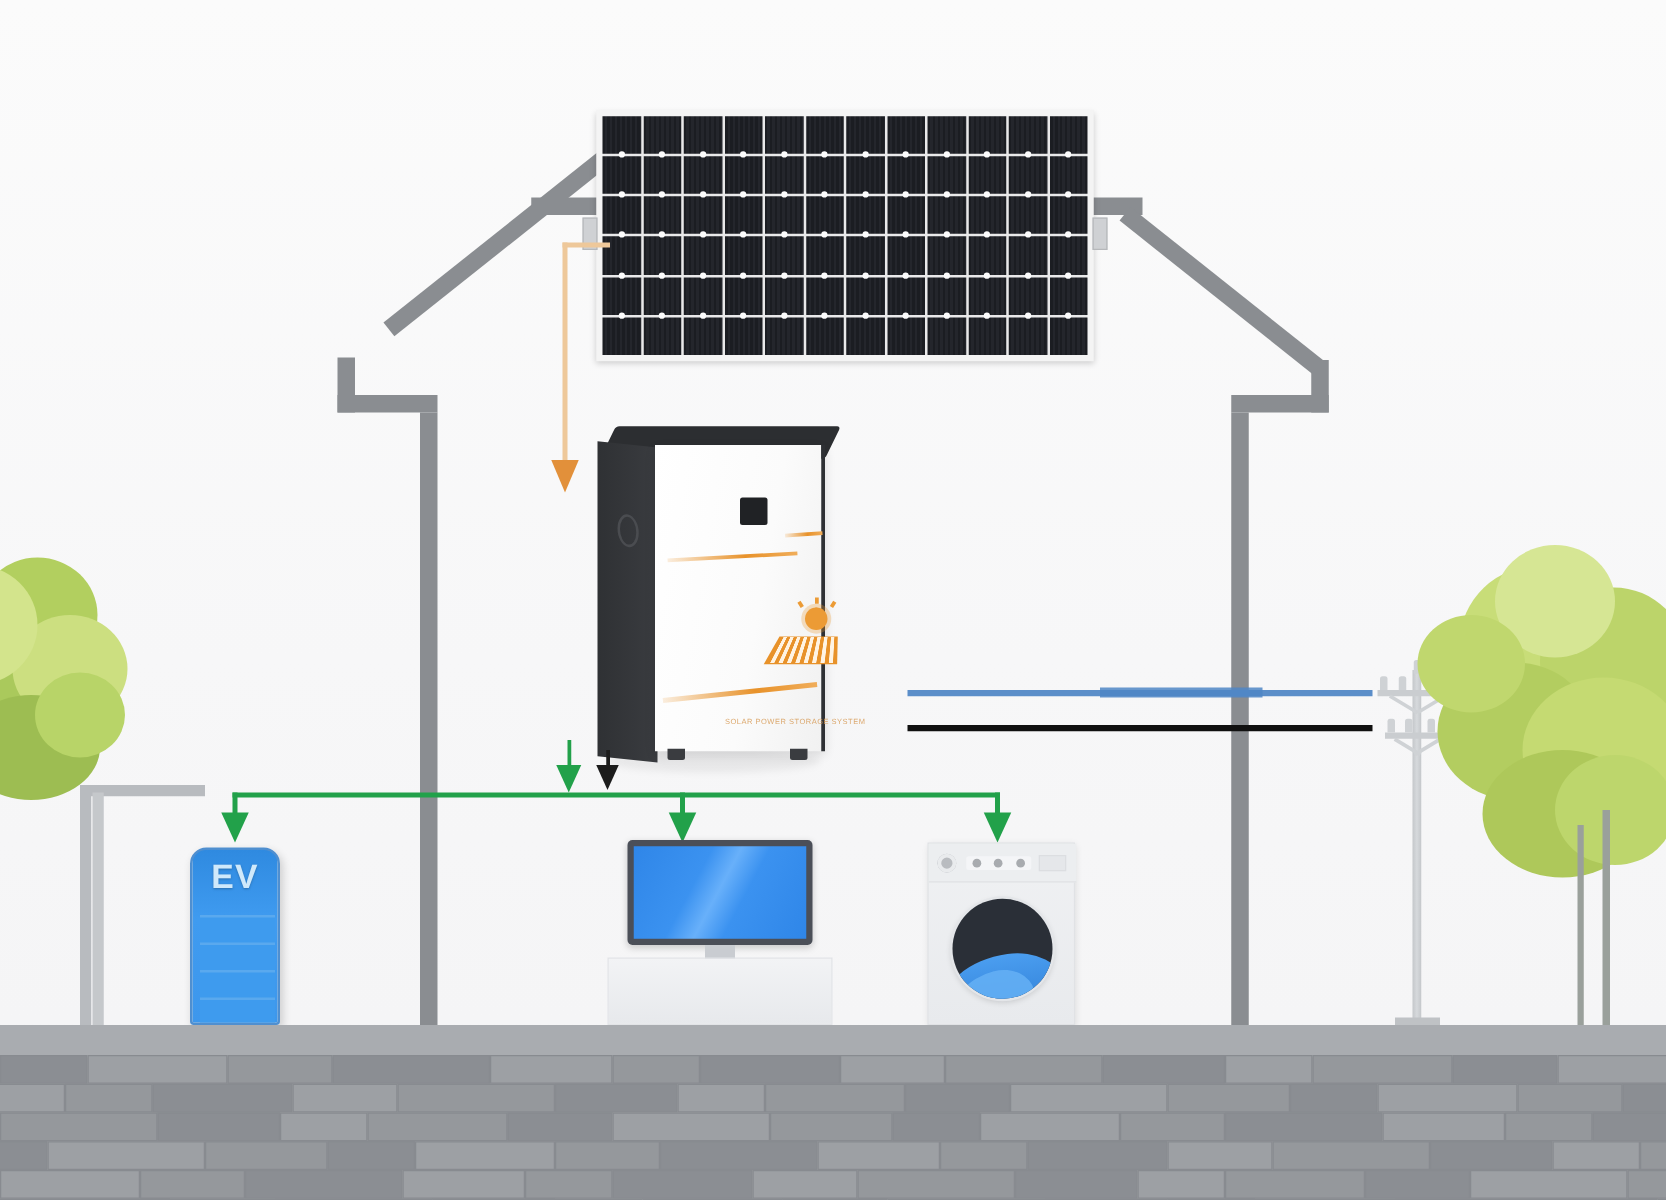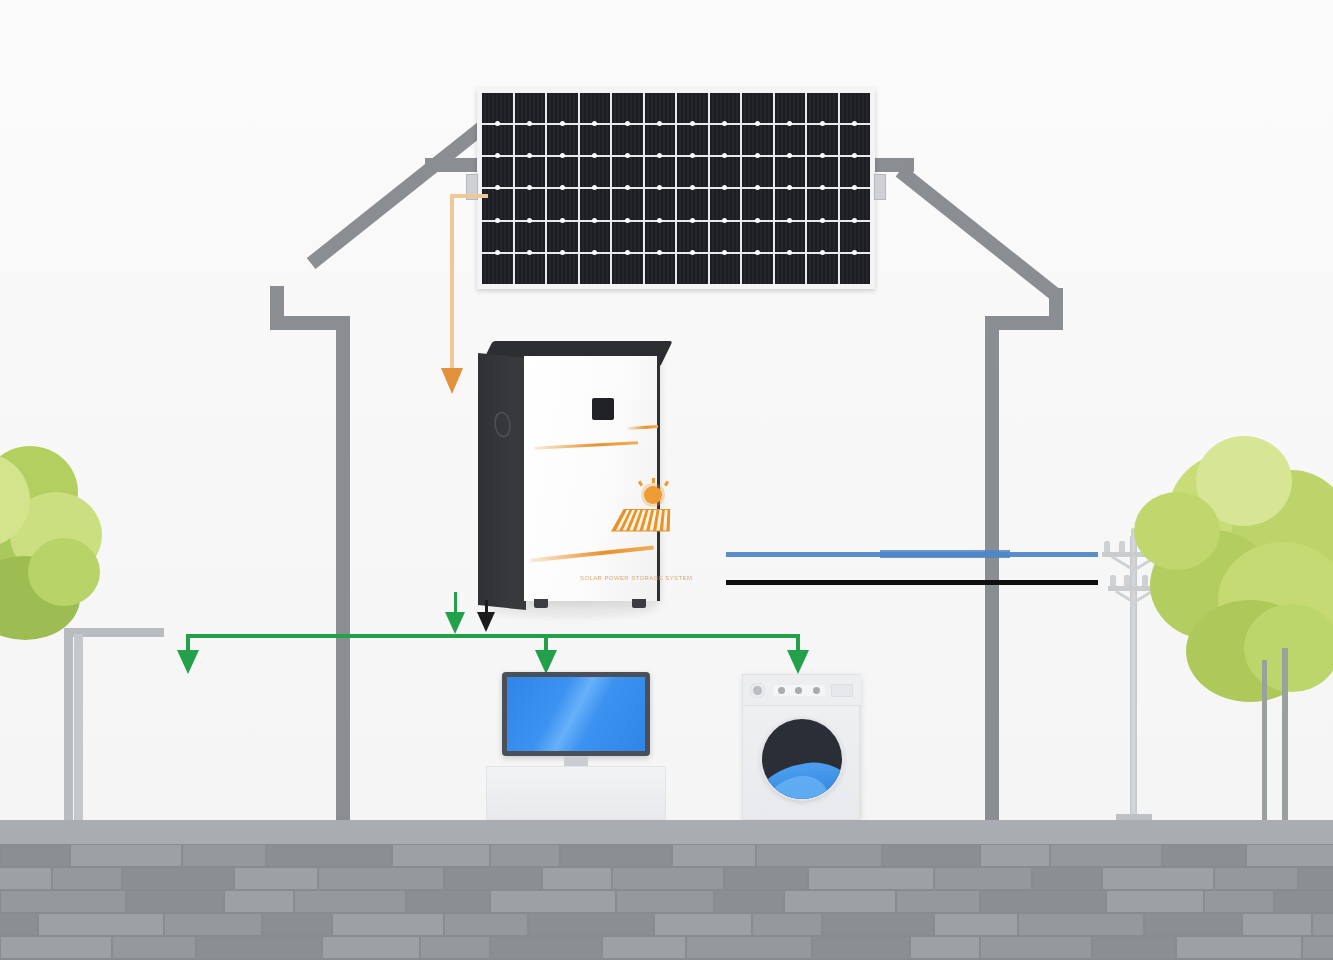--- a/index.html
+++ b/index.html
@@ -549,20 +549,27 @@
   <div class="wire wire-h" style="left:186px; top:634px; width:614px; height:4px; background:#22a14a;"></div>
 
   <div class="wire wire-v" style="left:186px; top:634px; width:4px; height:22px; background:#22a14a;"></div>
   <div class="wire wire-v" style="left:544px; top:634px; width:4px; height:22px; background:#22a14a;"></div>
   <div class="wire wire-v" style="left:796px; top:634px; width:4px; height:22px; background:#22a14a;"></div>
 
   <div class="arrow-down" style="left:177px; top:650px; border-top:24px solid #22a14a;"></div>
   <div class="arrow-down" style="left:535px; top:650px; border-top:24px solid #22a14a;"></div>
   <div class="arrow-down" style="left:787px; top:650px; border-top:24px solid #22a14a;"></div>
 
+  <div id="ev-charger">
+    <div id="ev-label">EV</div>
+    <div class="ev-bar" style="top:52px;"></div>
+    <div class="ev-bar" style="top:74px;"></div>
+    <div class="ev-bar" style="top:96px;"></div>
+    <div class="ev-bar" style="top:118px;"></div>
+  </div>
 
   <div id="tv-unit">
     <div id="tv-body">
       <div id="tv-screen"></div>
     </div>
     <div id="tv-neck"></div>
     <div id="tv-cabinet"></div>
   </div>
 
   <div id="washer">

